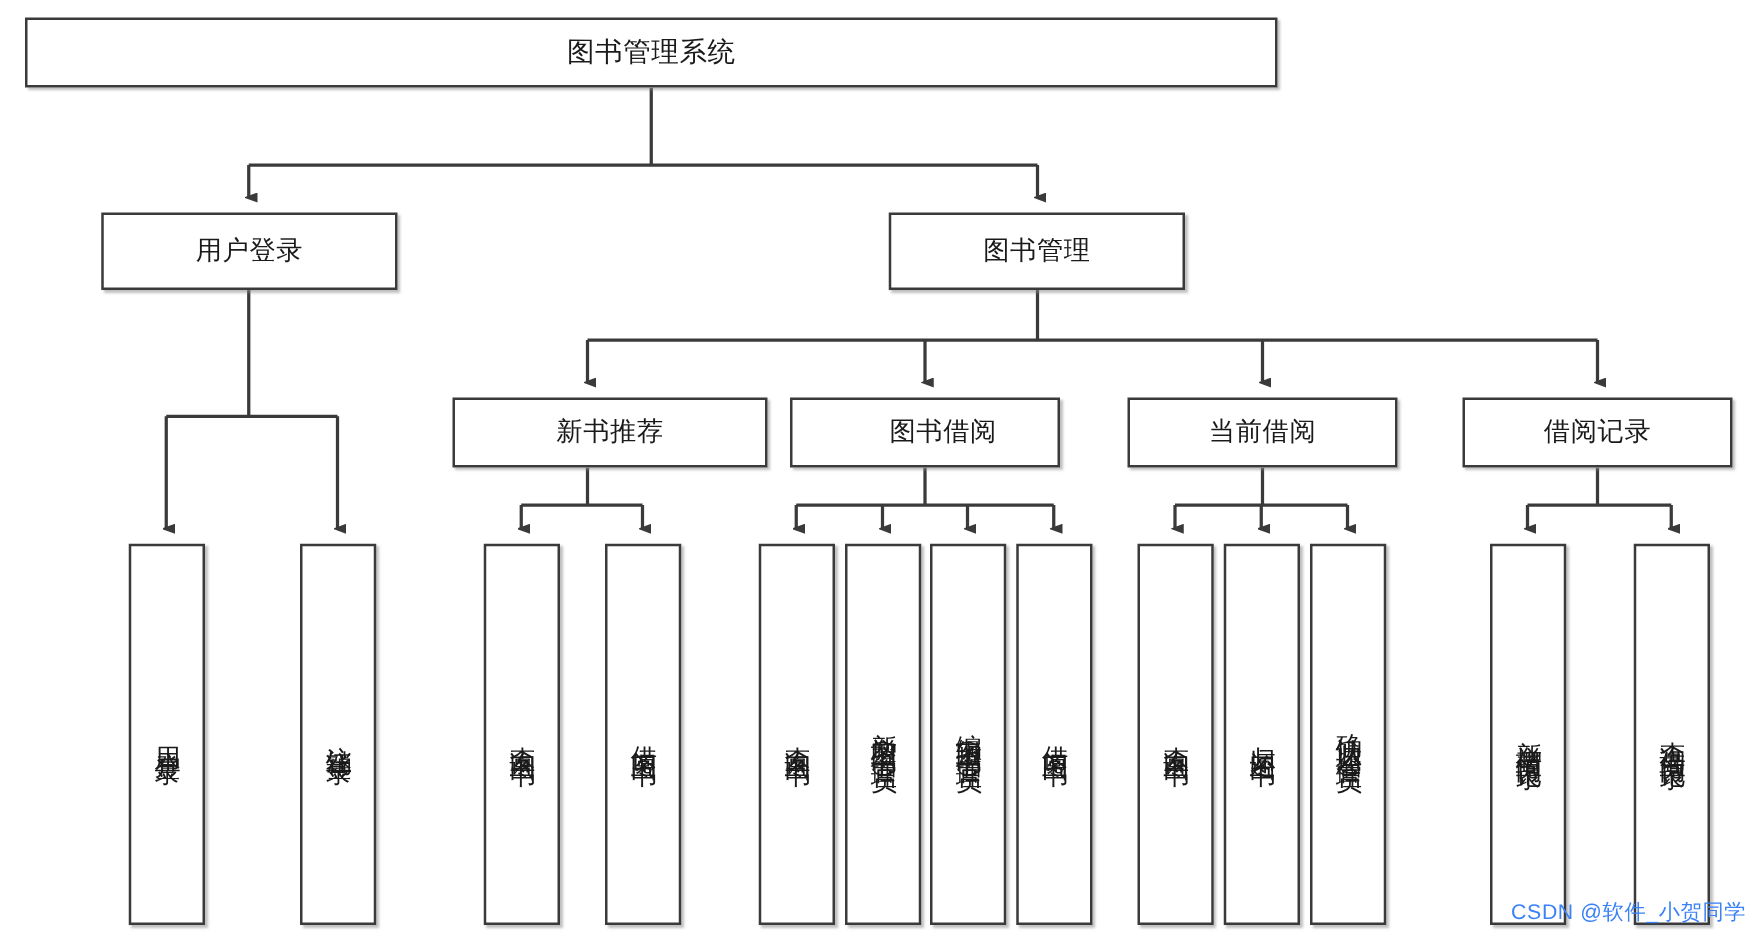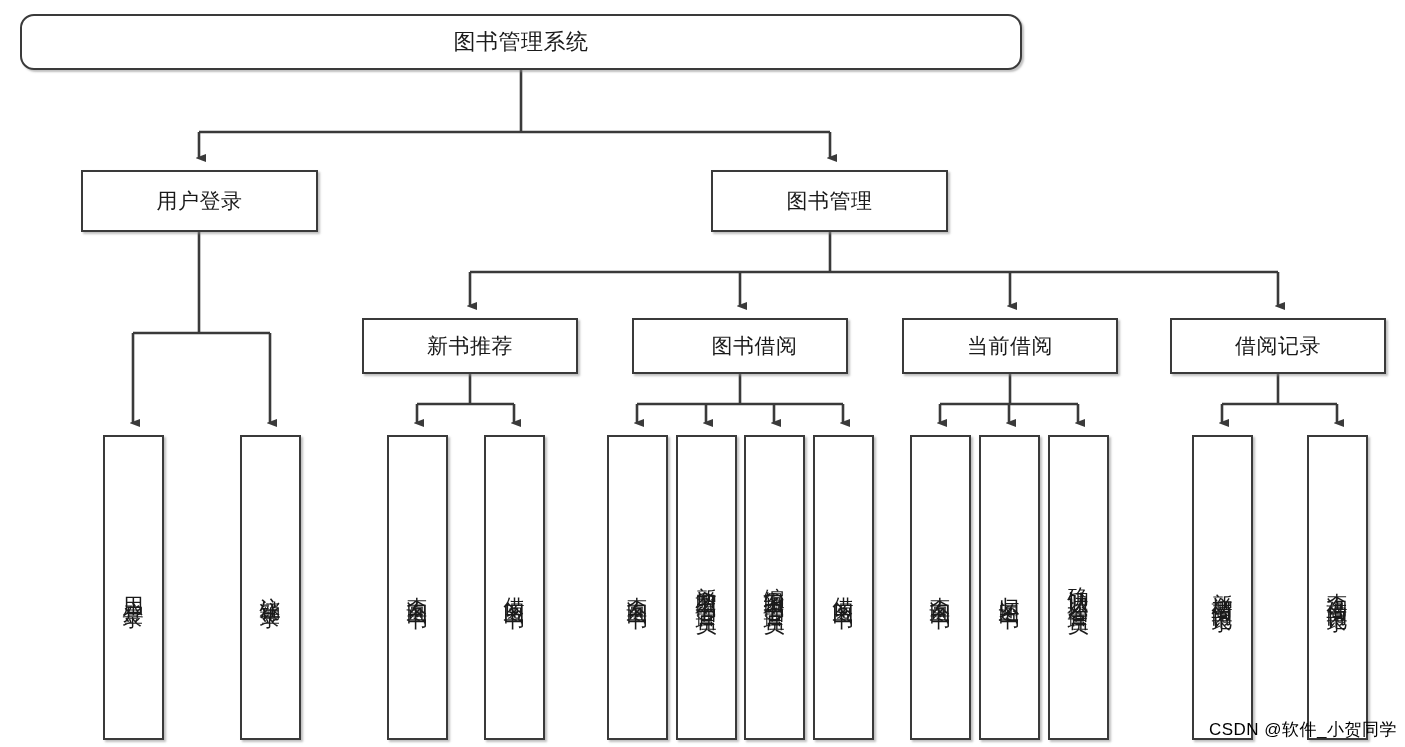--- a/index.html
+++ b/index.html
@@ -57,21 +57,21 @@
     letter-spacing: 4px;
     line-height: 1;
     white-space: nowrap;
     text-align: center;
   }
   .watermark {
     position: absolute;
     right: 8px;
     bottom: 6px;
     font-size: 17px;
-    color: #000000;
+    color: #3b82f6;
     letter-spacing: 0.5px;
     white-space: nowrap;
     pointer-events: none;
   }
 </style>
 </head>
 <body>
 
 <div id="diagram-root">
 
@@ -118,32 +118,32 @@
       <path d="M1009,404 L1009,423" marker-end="url(#arrowhead)"></path>
       <path d="M1078,404 L1078,423" marker-end="url(#arrowhead)"></path>
 
       <path d="M1278,374 L1278,404"></path>
       <path d="M1222,404 L1337,404"></path>
       <path d="M1222,404 L1222,423" marker-end="url(#arrowhead)"></path>
       <path d="M1337,404 L1337,423" marker-end="url(#arrowhead)"></path>
     </g>
   </svg>
 
-  <div class="node-box root" style="left:20px; top:14px; width:1002px; height:56px;border-radius:14px;">
+  <div class="node-box root" style="left:20px; top:14px; width:1002px; height:56px;">
     <span class="node-label-h">图书管理系统</span>
   </div>
 
   <div class="node-box" style="left:81px; top:170px; width:237px; height:62px;">
     <span class="node-label-h">用户登录</span>
   </div>
   <div class="node-box" style="left:711px; top:170px; width:237px; height:62px;">
     <span class="node-label-h">图书管理</span>
   </div>
 
-  <div class="node-box" style="left:362px; top:318px; width:216px; height:56px;text-align:center;">
+  <div class="node-box" style="left:362px; top:318px; width:252px; height:56px;text-align:center;">
     <span class="node-label-h">新书推荐</span>
   </div>
   <div class="node-box" style="left:632px; top:318px; width:216px; height:56px;padding-left:29px;">
     <span class="node-label-h">图书借阅</span>
   </div>
   <div class="node-box" style="left:902px; top:318px; width:216px; height:56px;text-align:right;">
     <span class="node-label-h">当前借阅</span>
   </div>
   <div class="node-box" style="left:1170px; top:318px; width:216px; height:56px;">
     <span class="node-label-h">借阅记录</span>

